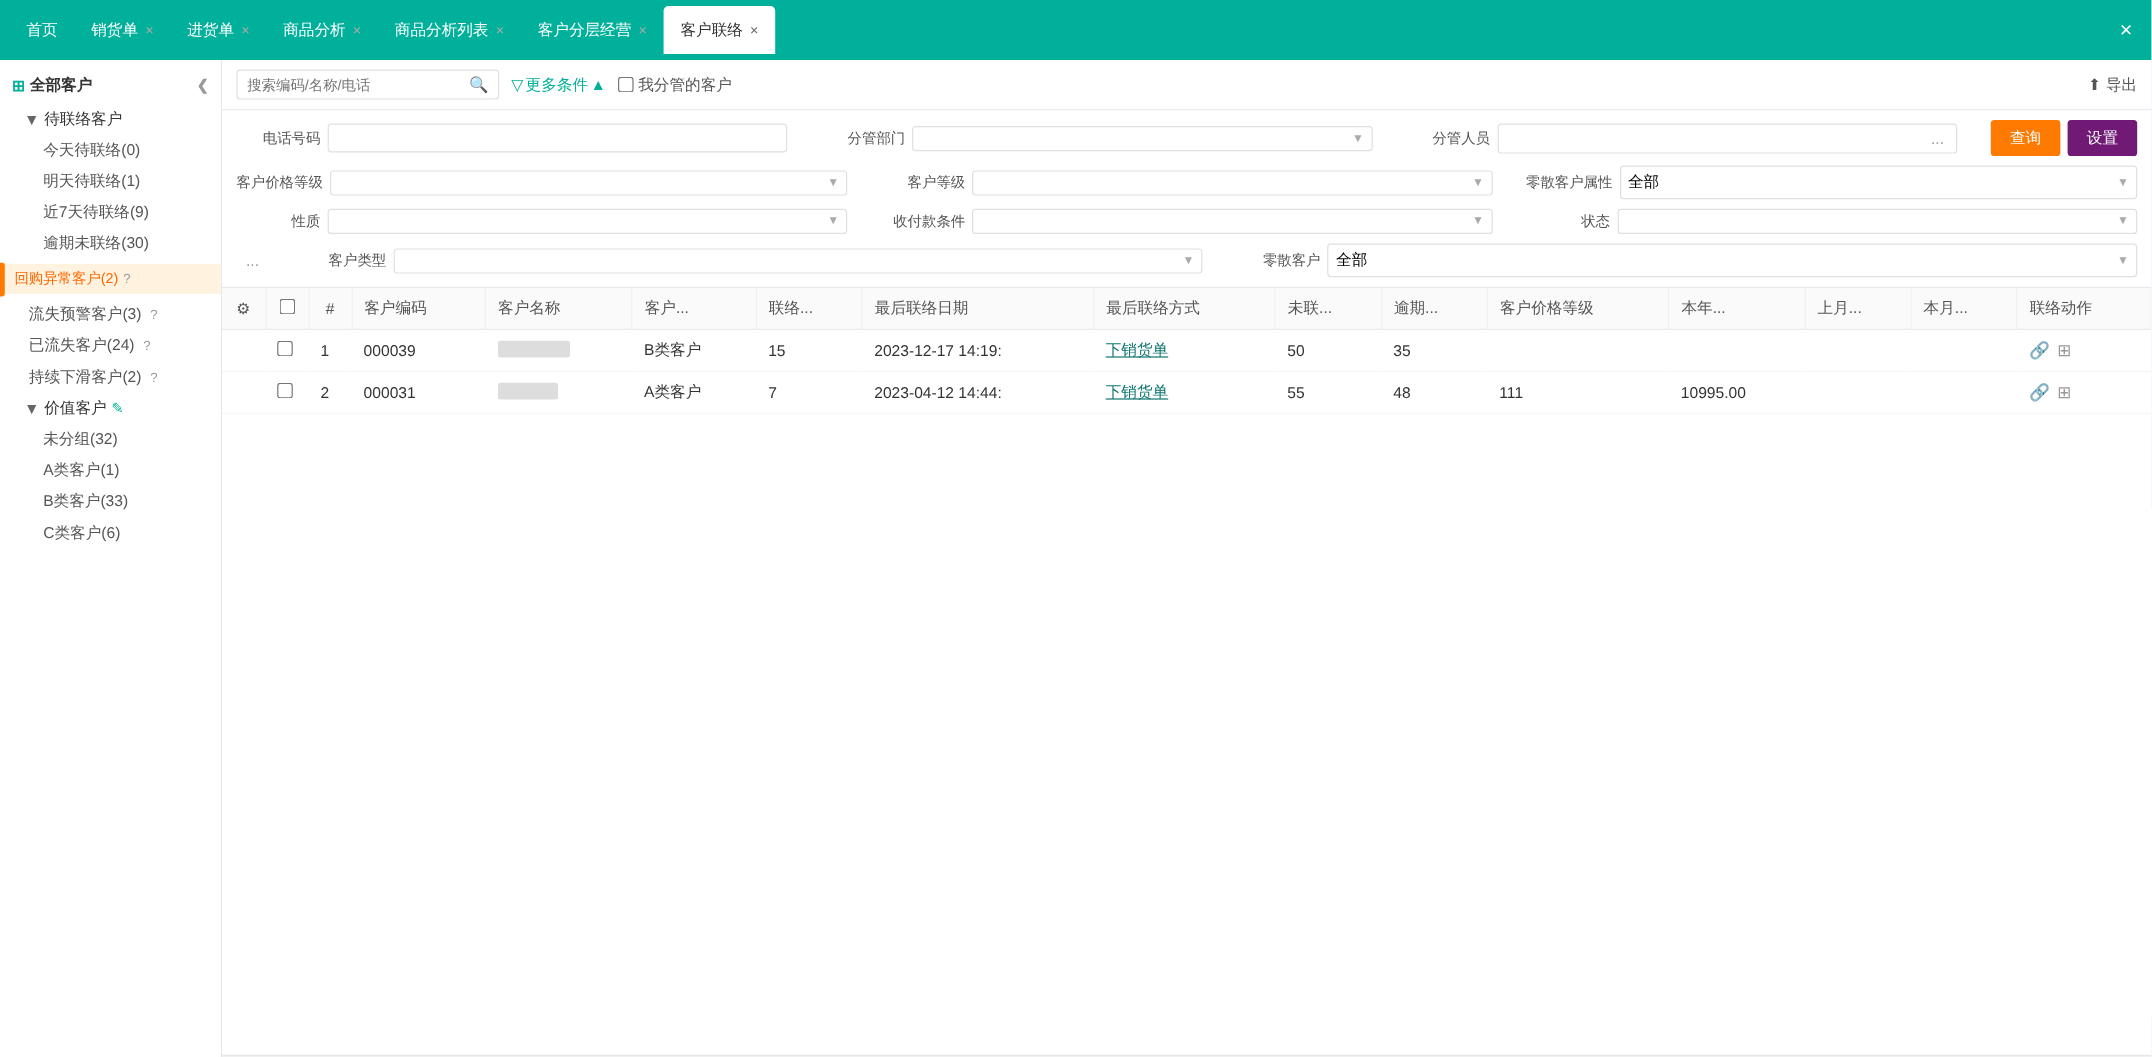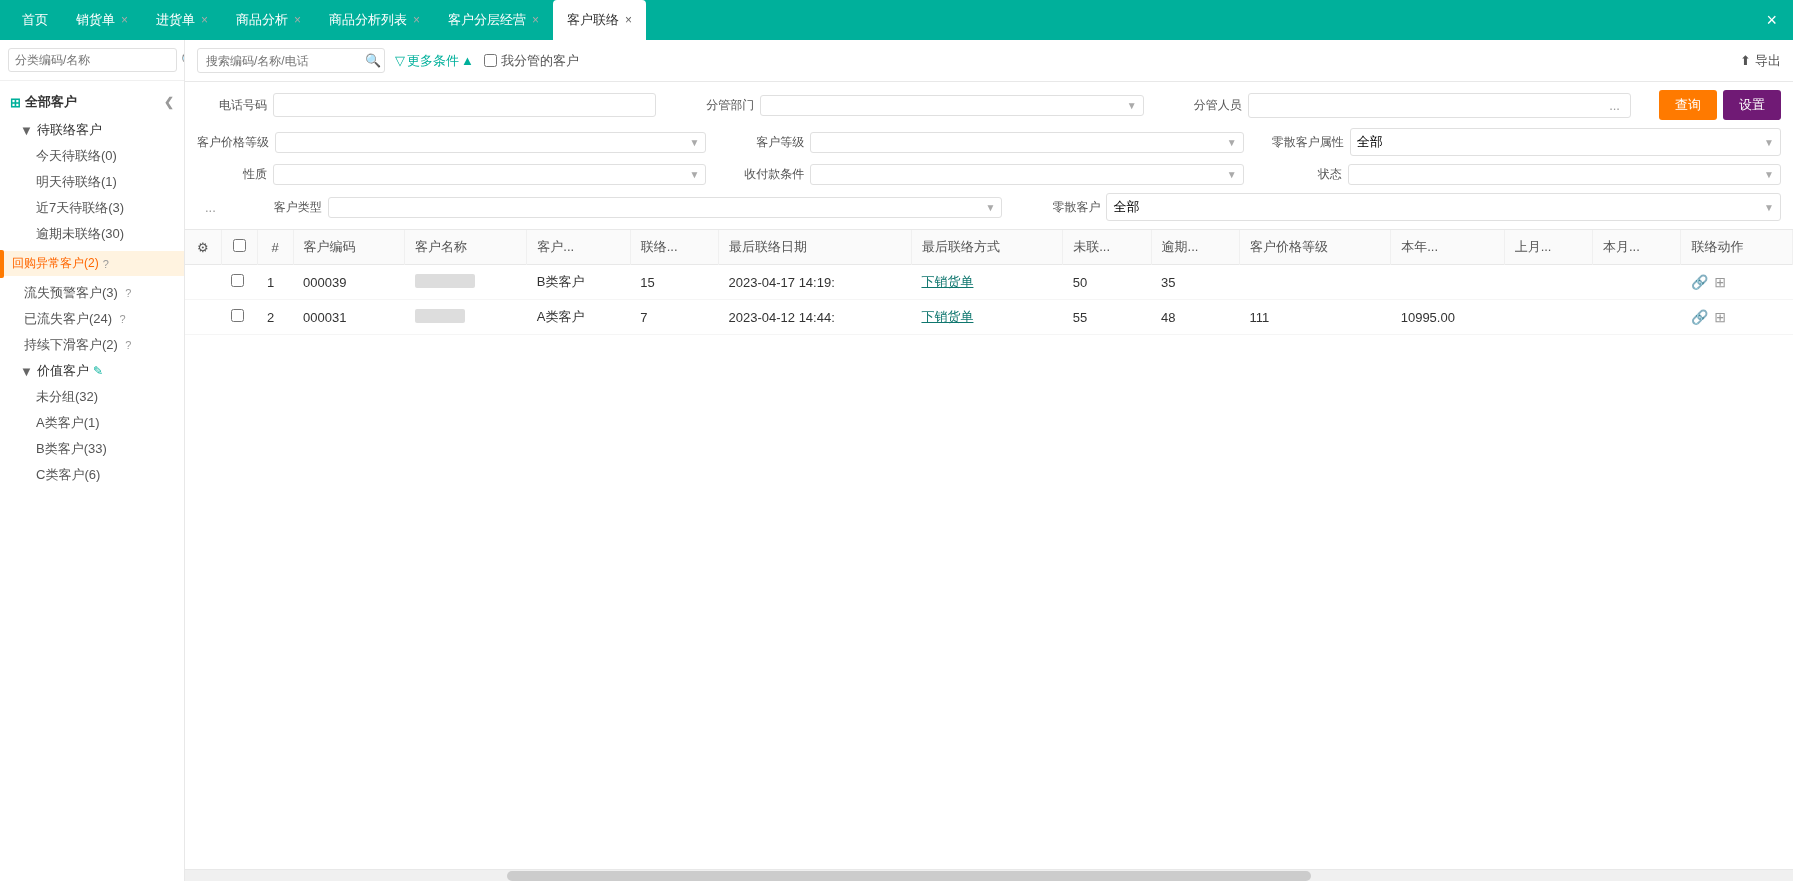--- a/index.html
+++ b/index.html
@@ -1,20 +1,20 @@
 <!DOCTYPE html>
 <html><head>
   <meta charset="utf-8">
   <style>
     * { box-sizing: border-box; margin: 0; padding: 0; font-family: 'Microsoft YaHei', Arial, sans-serif; font-size: 13px; }
     body { background: #f0f2f5; overflow: hidden; width: 1793px; height: 881px; }
 
     
     .top-nav {
-      display: flex; align-items: center; height: 40px;
+      display: flex; align-items: center; height: 50px;
       background: #00b09b;
       padding: 0 8px;
     }
     .nav-tab {
       display: flex; align-items: center; height: 40px;
       padding: 0 14px; color: #fff; cursor: pointer;
       font-size: 13px; white-space: nowrap; position: relative;
     }
     .nav-tab.active {
       background: #fff; color: #333; border-radius: 4px 4px 0 0;
@@ -63,21 +63,21 @@
     
     .content-area { flex: 1; display: flex; flex-direction: column; overflow: hidden; }
 
     
     .filter-bar {
       background: #fff; border-bottom: 1px solid #e8e8e8;
       padding: 8px 12px; display: flex; align-items: center; gap: 10px;
     }
     .filter-search {
       display: flex; align-items: center; border: 1px solid #e0e0e0;
-      border-radius: 3px; padding: 4px 8px; width: 188px;
+      border-radius: 3px; padding: 4px 8px; width: 219px;
     }
     .filter-search input { border: none; outline: none; flex: 1; font-size: 12px; }
     .filter-search .icon { color: #00b09b; margin-left: 4px; }
     .more-conditions {
       display: flex; align-items: center; color: #00b09b; cursor: pointer; font-size: 12px;
     }
     .my-customer { display: flex; align-items: center; gap: 4px; font-size: 12px; color: #555; }
     .export-btn {
       margin-left: auto; display: flex; align-items: center; gap: 4px;
       color: #555; cursor: pointer; font-size: 12px;
@@ -203,43 +203,39 @@
   <div class="nav-tab active">
     <span>客户联络</span>
     <span class="close-x">×</span>
   </div>
   <div class="top-nav-close">×</div>
 </div>
 
 <div class="main-layout">
 
   <div class="sidebar">
-    <div class="sidebar-search">
-      <input type="text" placeholder="分类编码/名称" style="">
-      <span class="search-btn">🔍</span>
-    </div>
     <div class="sidebar-body">
       <div class="sidebar-section-header">
         <span class="icon">⊞</span>
         <span>全部客户</span>
         <span class="collapse-icon">❮</span>
       </div>
       <div class="sidebar-group">
         <div class="sidebar-group-header">
           <span class="arrow">▼</span>
           <span>待联络客户</span>
         </div>
         <div class="sidebar-item">
           <span>今天待联络(0)</span>
         </div>
         <div class="sidebar-item">
           <span>明天待联络(1)</span>
         </div>
         <div class="sidebar-item">
-          <span>近7天待联络(3)</span>
+          <span>近7天待联络(9)</span>
         </div>
         <div class="sidebar-item">
           <span>逾期未联络(30)</span>
         </div>
       </div>
 
       <div style="position: relative; margin: 4px 0;">
         <div style="display: flex; align-items: center; padding: 4px 8px 4px 12px; background: #fff3e0; cursor: pointer; position: relative;">
           <div class="orange-indicator"></div>
           <span style="color: #ff6600; font-size: 12px;">回购异常客户(2)</span>
@@ -451,21 +447,21 @@
             <td>
               <input type="checkbox" style="">
             </td>
             <td>1</td>
             <td>000039</td>
             <td>
               <span style="display:inline-block; width:60px; height:14px; background:#ddd; border-radius:2px;"></span>
             </td>
             <td>B类客户</td>
             <td>15</td>
-            <td>2023-04-17 14:19:</td>
+            <td>2023-12-17 14:19:</td>
             <td>
               <span class="link-text">下销货单</span>
             </td>
             <td>50</td>
             <td>35</td>
             <td></td>
             <td></td>
             <td></td>
             <td></td>
             <td>

